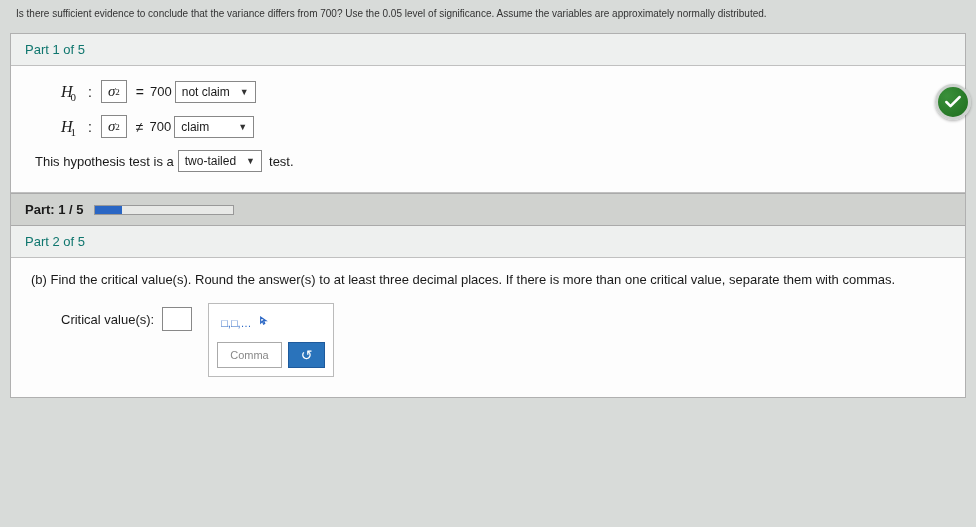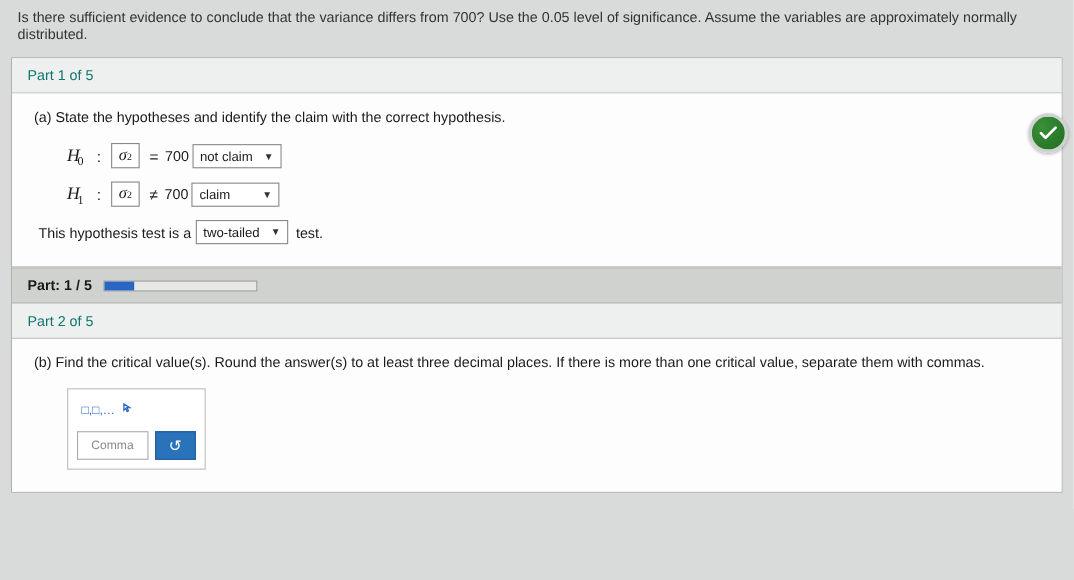--- a/index.html
+++ b/index.html
@@ -12,21 +12,21 @@
       background: #d8dbd9;
       width: 976px;
       height: 527px;
       overflow: hidden;
       font-size: 13px;
       color: #1a1a1a;
     }
     .question-header {
       padding: 8px 16px 14px 16px;
       color: #333;
-      font-size: 13px;
+      font-size: 10px;
     }
     .question-container {
       margin: 0 10px;
       border: 1px solid #b0b0b0;
       background: #f5f6f5;
     }
     .part-header {
       padding: 8px 14px;
       border-bottom: 1px solid #c0c0c0;
       background: #eef0ef;
@@ -213,21 +213,20 @@
     <span>Part 1 of 5</span>
   </div>
 
   <div class="part-body part-body-inner">
     <div class="checkmark-badge">
       <svg width="20" height="20" viewBox="0 0 24 24" fill="none" stroke="white" stroke-width="3" stroke-linecap="round" stroke-linejoin="round">
           <polyline points="20 6 9 17 4 12"></polyline>
         </svg>
     </div>
 
-    <div class="sub-label">(a) State the hypotheses and identify the claim with the correct hypothesis.</div>
 
     <div class="hyp-row">
       <span class="math-sym"><span>H</span><span class="sub">0</span></span>
       <span class="eq">:</span>
       <span class="boxed">
           <span style="font-style:italic">σ</span>
           <span class="inner-sup">2</span>
         </span>
       <span class="eq">=</span>
       <span>700</span>
@@ -270,20 +269,24 @@
   </div>
 
   <div class="part-header">
     <span>Part 2 of 5</span>
   </div>
 
   <div class="part-body" style="border-bottom:none;">
     <div class="sub-label">(b) Find the critical value(s). Round the answer(s) to at least three decimal places. If there is more than one critical value, separate them with commas.</div>
 
     <div class="cv-row">
+      <div class="cv-label">
+        <span>Critical value(s):</span>
+        <span class="input-field"></span>
+      </div>
 
       <div class="helper-box">
         <div class="helper-top">
           <span>□,□,…</span>
           <svg width="14" height="14" viewBox="0 0 24 24" fill="none" stroke="#2a66c4" stroke-width="2">
               <path d="M8 2v10l3-3 2 5 2-1-2-5h4L8 2z"></path>
             </svg>
         </div>
         <div class="helper-buttons">
           <button class="btn-comma">Comma</button>

